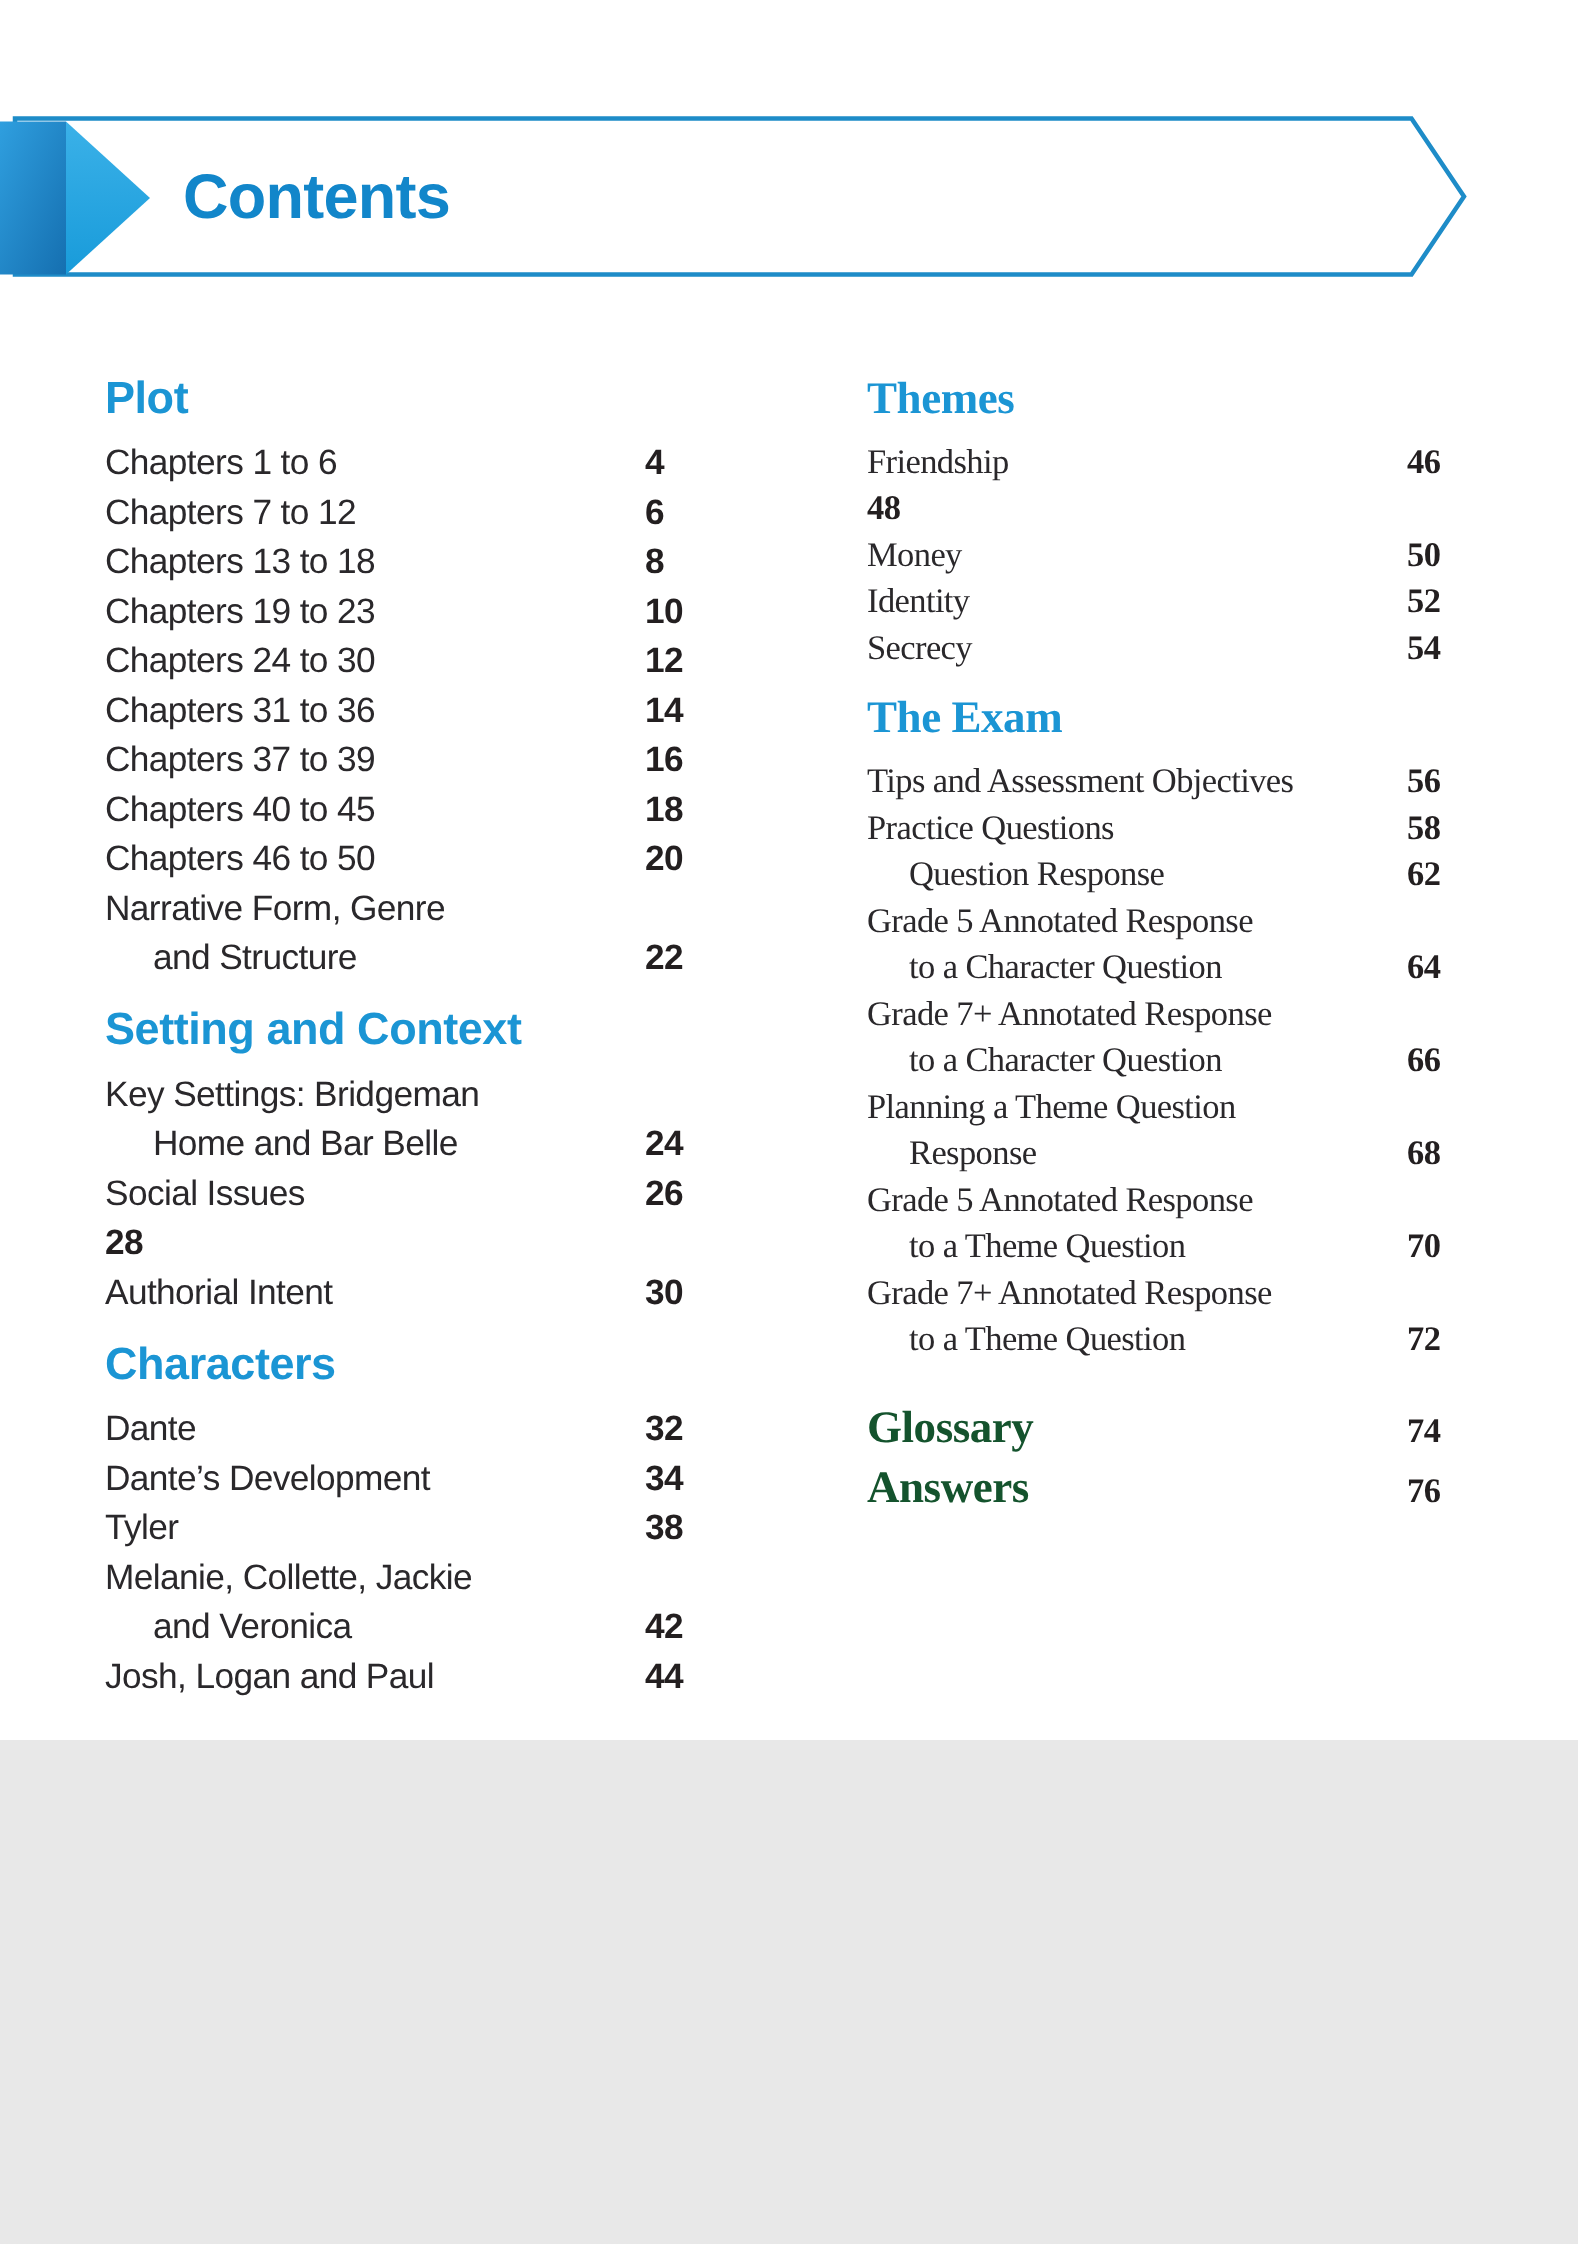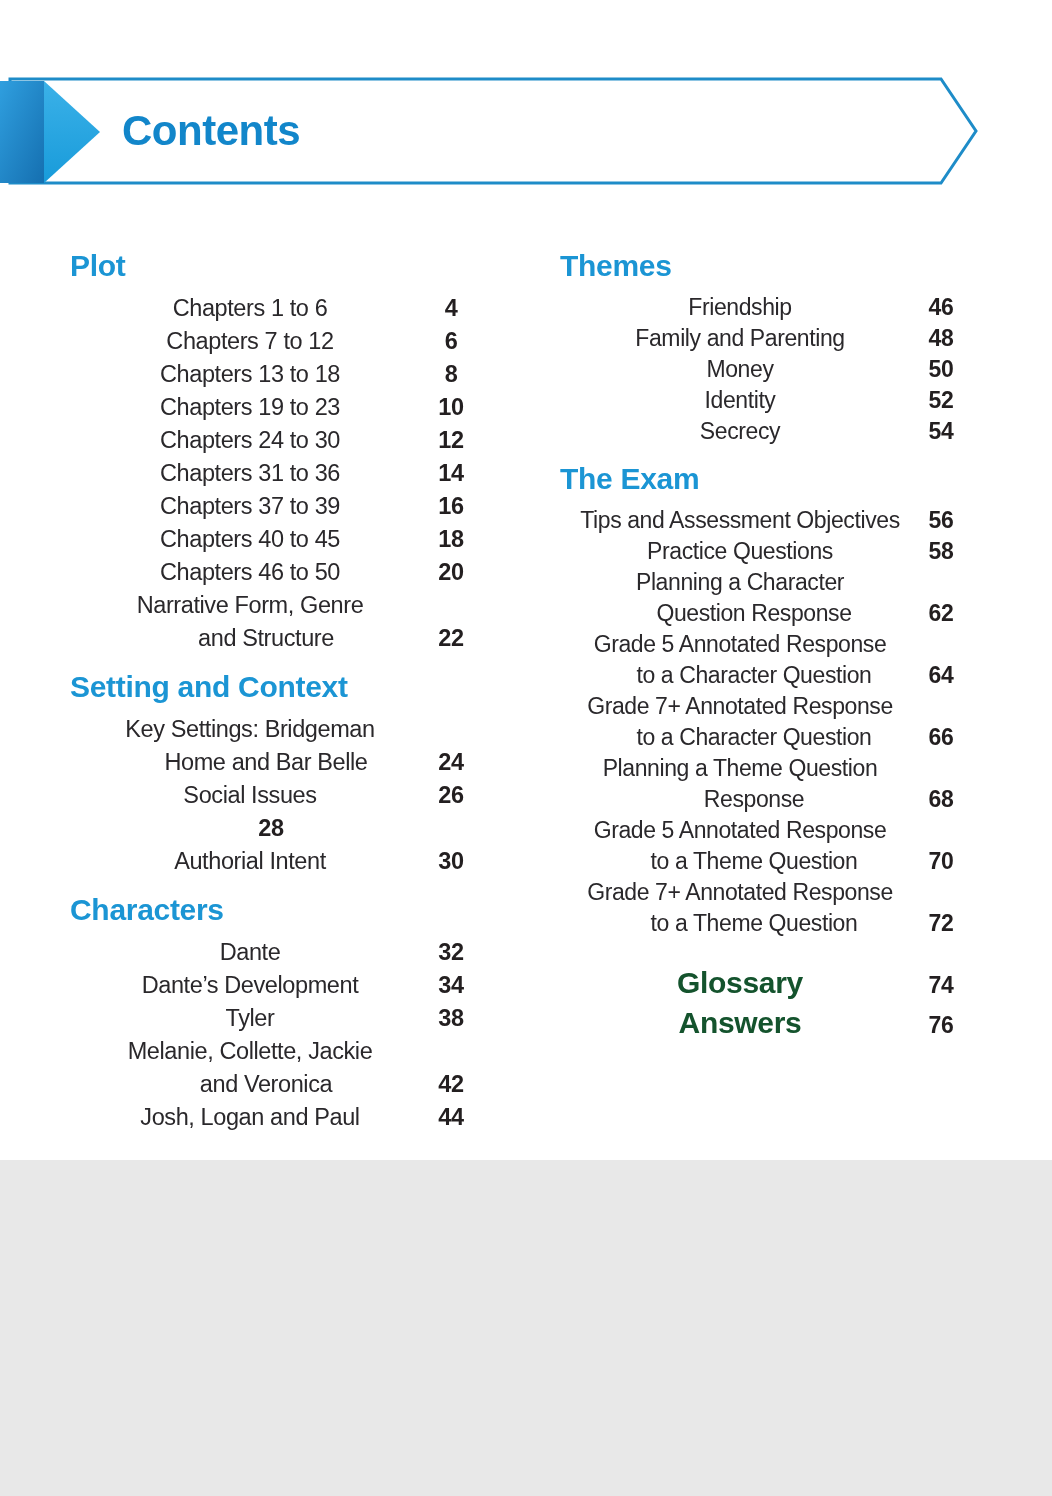--- a/index.html
+++ b/index.html
@@ -7,24 +7,24 @@
     position:relative;width:1052px;height:1160px;background:#ffffff;
     font-family:"Liberation Sans","DejaVu Sans",sans-serif;overflow:hidden;margin:0 auto;
   }
   .bg{position:absolute;left:0;top:0;pointer-events:none;}
   
   .title-wrap{position:absolute;left:122px;top:80px;height:102px;display:flex;align-items:center;}
   .page-title{margin:0;font-size:42px;font-weight:700;color:#1286ca;letter-spacing:-0.5px;}
   
   .col{position:absolute;top:232px;width:402px;}
   .col-left{left:70px;}
-  .col-right{left:560px;}
+  .col-right{left:578px;font-family:Liberation Serif, serif;}
   .sh{margin:14px 0 8px 0;font-size:30px;line-height:36px;font-weight:700;color:#1b95d4;letter-spacing:-0.3px;}
   .col > .sh:first-child{margin-top:16px;}
-  .row{display:flex;align-items:flex-end;color:#2a282b;text-align:center;}
+  .row{display:flex;align-items:flex-end;color:#2a282b;}
   .lbl{flex:0 0 360px;}
   .l1,.l2{display:block;}
   .col-left .row{font-size:23.5px;line-height:33px;letter-spacing:-0.4px;}
   .col-right .row{font-size:23px;line-height:31px;letter-spacing:-0.4px;}
   .col-left .l2{padding-left:32px;}
   .col-right .l2{padding-left:28px;}
   .num{flex:1 1 auto;font-weight:700;color:#231f20;}
   
   .head-row{align-items:baseline;margin-top:26px;}
   .head-row .lbl{font-size:30px;line-height:36px;font-weight:700;color:#14532d;letter-spacing:-0.3px;}
@@ -221,24 +221,20 @@
     <h2 class="sh">Themes</h2>
 
     <div class="row">
       <div class="lbl">
           <span class="l1">Friendship</span>
           <span class="l2"></span>
         </div>
       <div class="num">46</div>
     </div>
     <div class="row">
-      <div class="lbl">
-          <span class="l1">Family and Parenting</span>
-          <span class="l2"></span>
-        </div>
       <div class="num">48</div>
     </div>
     <div class="row">
       <div class="lbl">
           <span class="l1">Money</span>
           <span class="l2"></span>
         </div>
       <div class="num">50</div>
     </div>
     <div class="row">
@@ -267,21 +263,20 @@
     </div>
     <div class="row">
       <div class="lbl">
           <span class="l1">Practice Questions</span>
           <span class="l2"></span>
         </div>
       <div class="num">58</div>
     </div>
     <div class="row">
       <div class="lbl">
-          <span class="l1">Planning a Character</span>
           <span class="l2">Question Response</span>
         </div>
       <div class="num">62</div>
     </div>
     <div class="row">
       <div class="lbl">
           <span class="l1">Grade 5 Annotated Response</span>
           <span class="l2">to a Character Question</span>
         </div>
       <div class="num">64</div>

